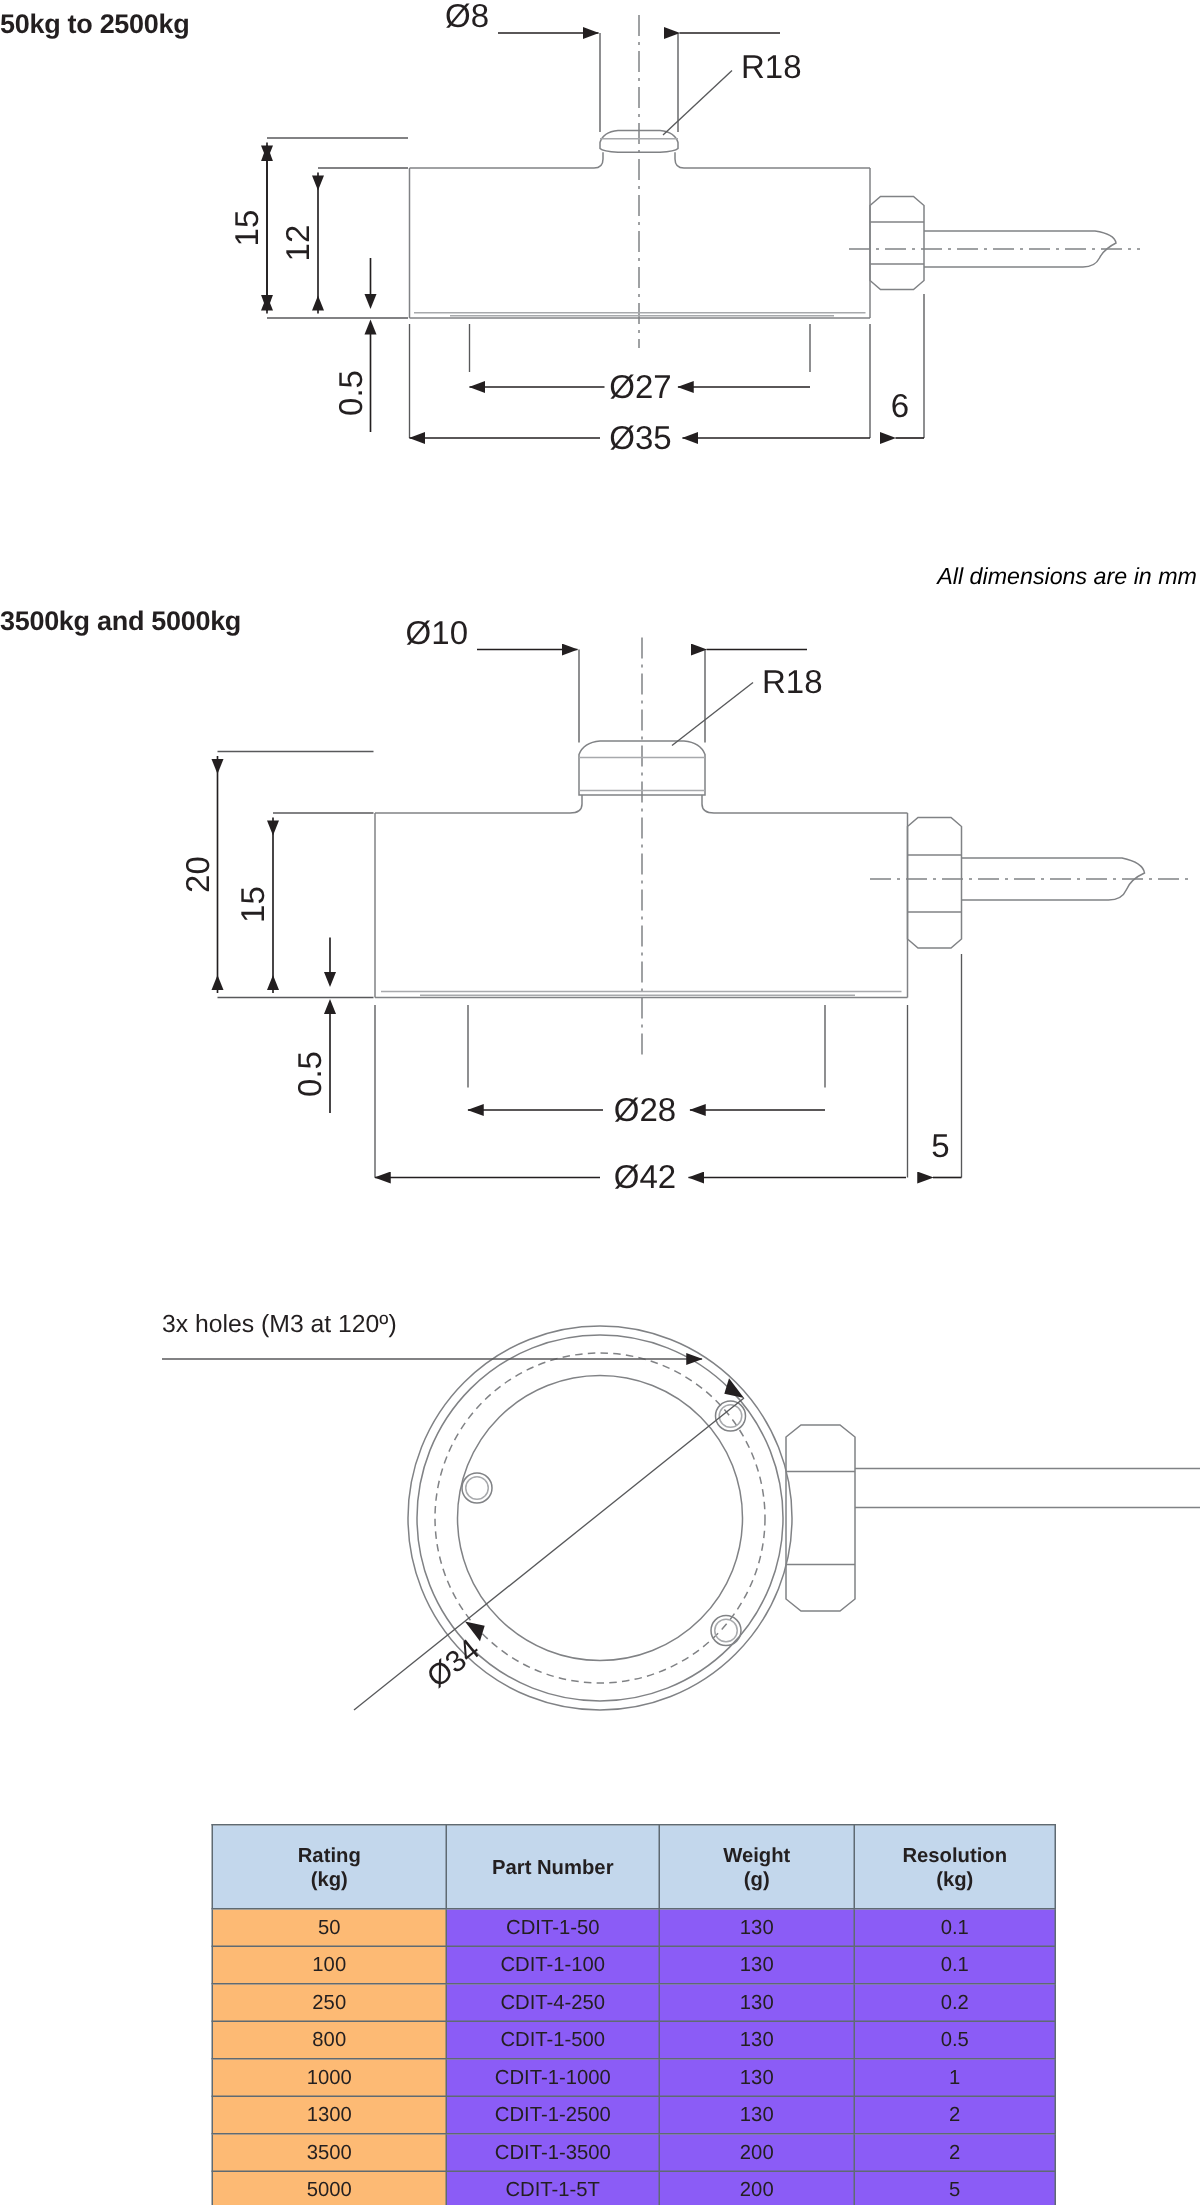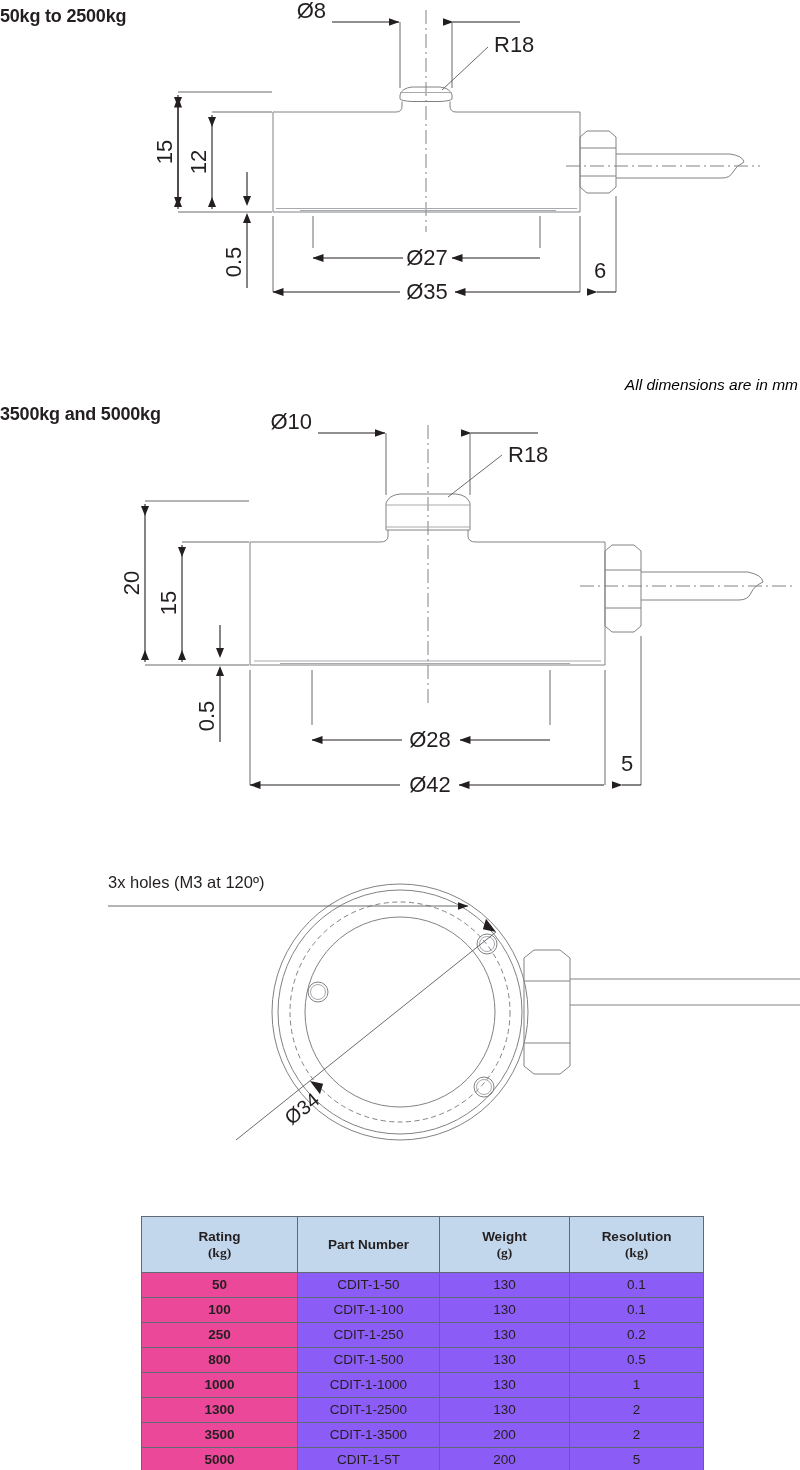--- a/index.html
+++ b/index.html
@@ -74,29 +74,29 @@
     height: 55px;
     vertical-align: middle;
     font-size: 13.5px;
   }
   .spec-table tbody td {
     height: 24px;
     background: #8b5cf6;
     font-size: 13.5px;
   }
   .spec-table tbody td.rating-cell {
-    background: #ec4899;
-    font-weight: bold;
+    background: #fdba74;
+    font-weight: normal;
   }
   .col-rating { width: 156px; }
   .col-part   { width: 142px; }
   .col-weight { width: 130px; }
   .col-res    { width: 134px; }
   .hdr-l1 { display: block; }
-  .hdr-l2 { display: block; font-family: Liberation Serif, serif; }
+  .hdr-l2 { display: block; }
 </style>
 </head>
 <body>
 
 <div class="page">
 
   <div class="section-title" id="title-1">50kg to 2500kg</div>
 
   <div class="section-title" id="title-2">3500kg and 5000kg</div>
 
@@ -344,21 +344,21 @@
         <td>0.1</td>
       </tr>
       <tr>
         <td class="rating-cell">100</td>
         <td>CDIT-1-100</td>
         <td>130</td>
         <td>0.1</td>
       </tr>
       <tr>
         <td class="rating-cell">250</td>
-        <td>CDIT-1-250</td>
+        <td>CDIT-4-250</td>
         <td>130</td>
         <td>0.2</td>
       </tr>
       <tr>
         <td class="rating-cell">800</td>
         <td>CDIT-1-500</td>
         <td>130</td>
         <td>0.5</td>
       </tr>
       <tr>

